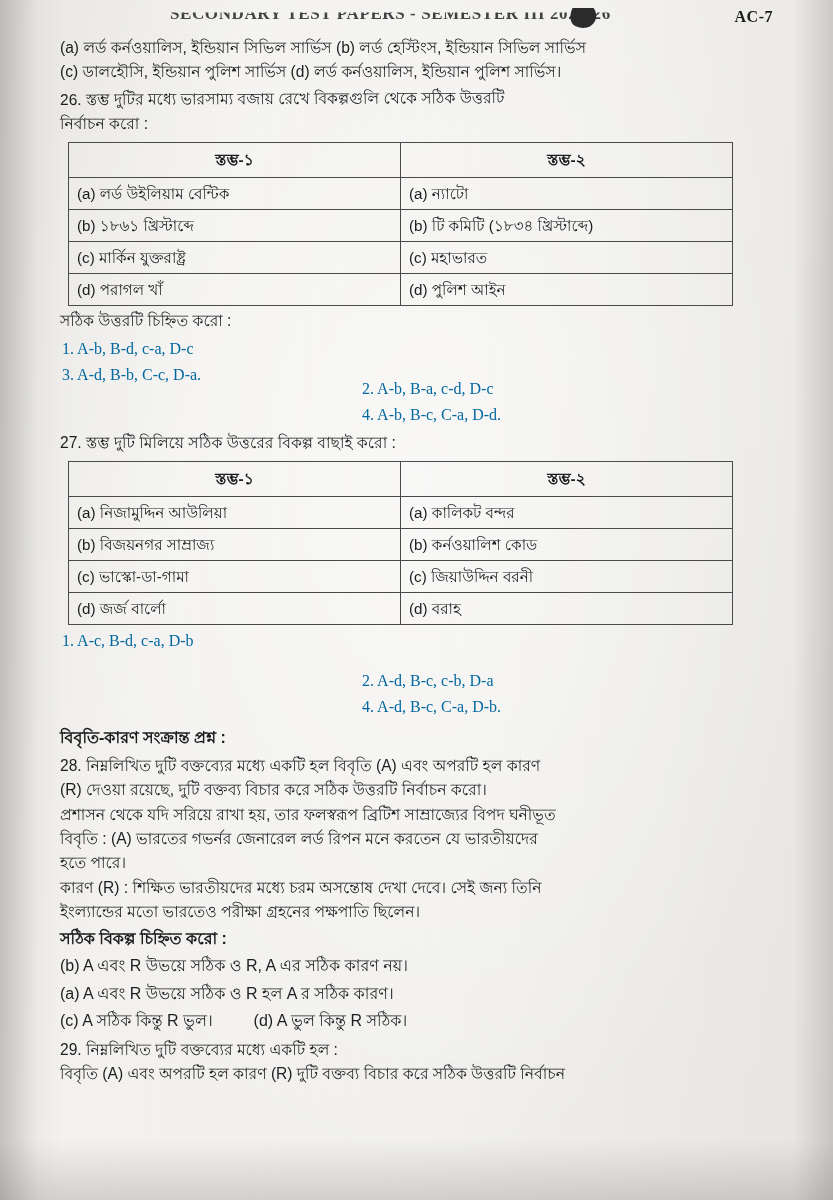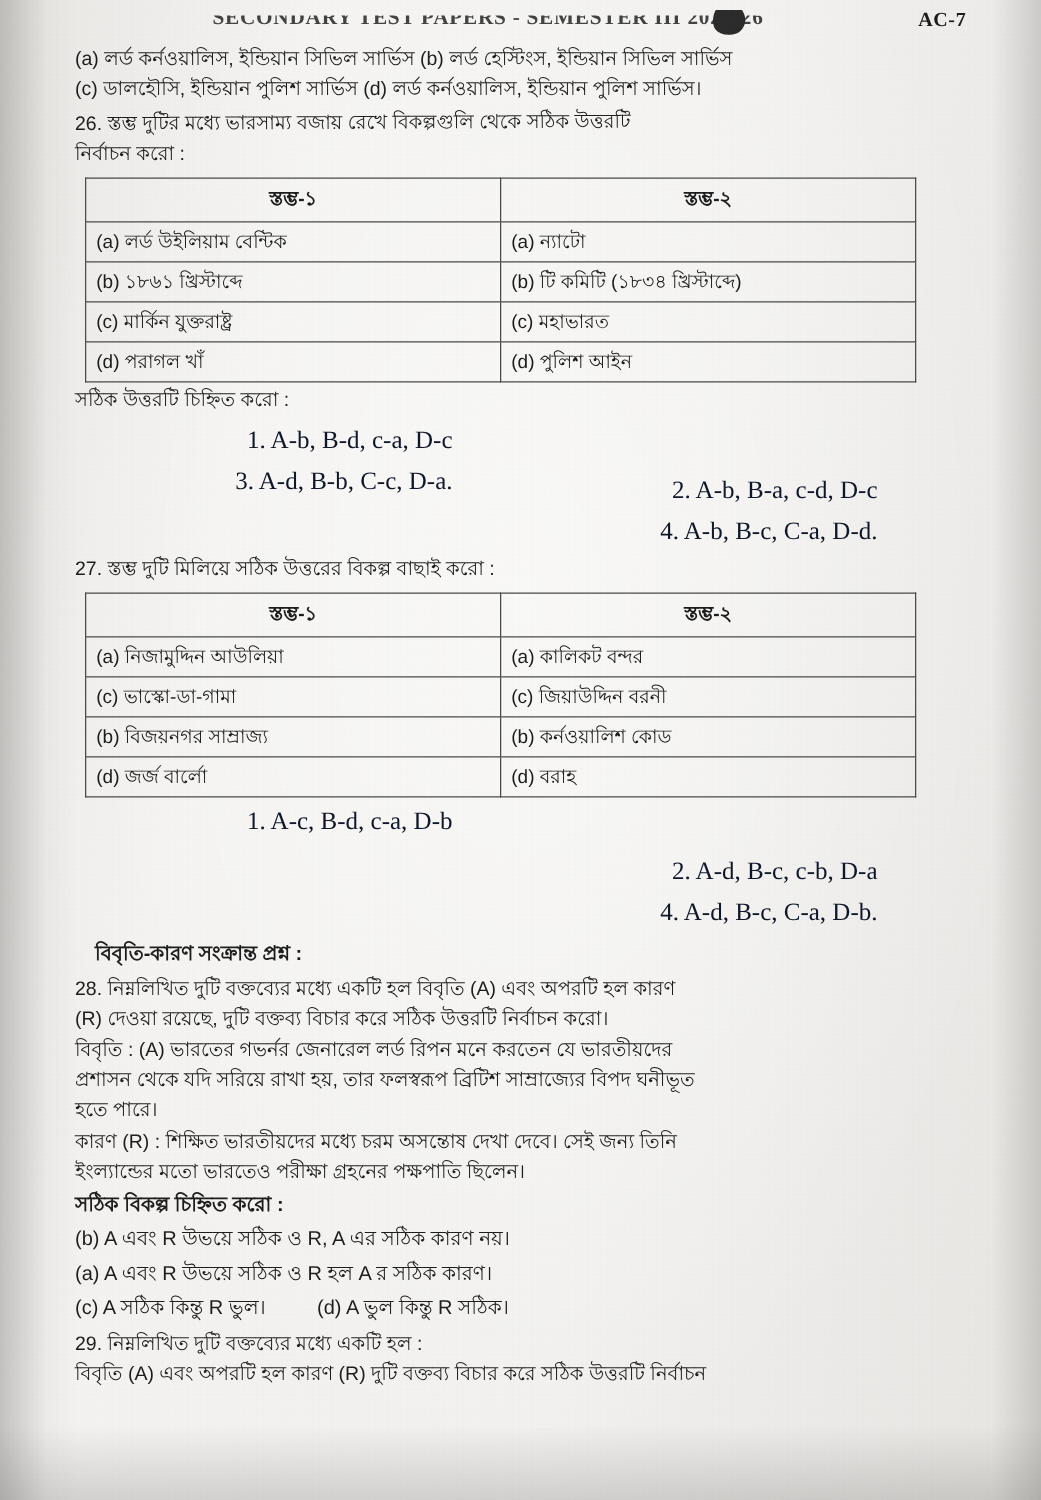--- a/index.html
+++ b/index.html
@@ -130,32 +130,31 @@
   }
   table.cols td.b, table.cols th.b { border-left: 1.2px solid #4a4a4a; }
 
   .answers {
     display: flex;
     margin: 3px 0 0 2px;
   }
   .answers .col1 { width: 300px; }
   .answers .col2 { width: 340px; margin-top: 40px; }
   .answers div {
-    font-size: 20px;
+    font-size: 16px;
     line-height: 1.62;
-    color: #0f172a;
-    text-align: right;
+    color: #0369a1;
   }
   .sec-title {
     font-weight: 700;
     font-size: 16px;
     margin-top: 6px;
   }
   .mt2 { margin-top: 3px; }
-  .mt4 { margin-top: 6px; margin-left: 16px; }
+  .mt4 { margin-top: 6px; }
 
   .answers-opts div { font-size: 16px; line-height: 1.72; }
   .slight { transform: rotate(-0.25deg); transform-origin: left center; }
 
   .inline-pair { display: flex; gap: 41px; }
 </style>
 </head>
 <body>
 
 <div class="paper"></div>
@@ -218,26 +217,26 @@
     <tbody>
         <tr>
       <th>স্তম্ভ-১</th>
       <th class="b">স্তম্ভ-২</th>
     </tr>
     <tr>
       <td>(a) নিজামুদ্দিন আউলিয়া</td>
       <td class="b">(a) কালিকট বন্দর</td>
     </tr>
     <tr>
+      <td>(b) বিজয়নগর সাম্রাজ্য</td>
+      <td class="b">(b) কর্নওয়ালিশ কোড</td>
+    </tr>
+    <tr>
       <td>(c) ভাস্কো-ডা-গামা</td>
       <td class="b">(c) জিয়াউদ্দিন বরনী</td>
-    </tr>
-    <tr>
-      <td>(b) বিজয়নগর সাম্রাজ্য</td>
-      <td class="b">(b) কর্নওয়ালিশ কোড</td>
     </tr>
     <tr>
       <td>(d) জর্জ বার্লো</td>
       <td class="b">(d) বরাহ</td>
     </tr>
   </tbody>
     </table>
 
   <div class="answers">
     <div class="col1">
@@ -247,22 +246,22 @@
       <div>2. A-d, B-c, c-b, D-a</div>
       <div>4. A-d, B-c, C-a, D-b.</div>
     </div>
   </div>
 
   <div class="line bn sec-title mt4">বিবৃতি-কারণ সংক্রান্ত প্রশ্ন :</div>
 
   <div class="line bn mt2">28. নিম্নলিখিত দুটি বক্তব্যের মধ্যে একটি হল বিবৃতি (A) এবং অপরটি হল কারণ</div>
   <div class="line bn">(R) দেওয়া রয়েছে, দুটি বক্তব্য বিচার করে সঠিক উত্তরটি নির্বাচন করো।</div>
 
+  <div class="line bn">প্রশাসন থেকে যদি সরিয়ে রাখা হয়, তার ফলস্বরূপ ব্রিটিশ সাম্রাজ্যের বিপদ ঘনীভূত</div>
   <div class="line bn">বিবৃতি : (A) ভারতের গভর্নর জেনারেল লর্ড রিপন মনে করতেন যে ভারতীয়দের</div>
-  <div class="line bn">প্রশাসন থেকে যদি সরিয়ে রাখা হয়, তার ফলস্বরূপ ব্রিটিশ সাম্রাজ্যের বিপদ ঘনীভূত</div>
   <div class="line bn">হতে পারে।</div>
 
   <div class="line bn">কারণ (R) : শিক্ষিত ভারতীয়দের মধ্যে চরম অসন্তোষ দেখা দেবে। সেই জন্য তিনি</div>
   <div class="line bn">ইংল্যান্ডের মতো ভারতেও পরীক্ষা গ্রহনের পক্ষপাতি ছিলেন।</div>
 
   <div class="line bn sec-title mt2">সঠিক বিকল্প চিহ্নিত করো :</div>
 
   <div class="answers-opts">
     <div class="line bn">(b) A এবং R উভয়ে সঠিক ও R, A এর সঠিক কারণ নয়।</div>
     <div class="line bn">(a) A এবং R উভয়ে সঠিক ও R হল A র সঠিক কারণ।</div>

